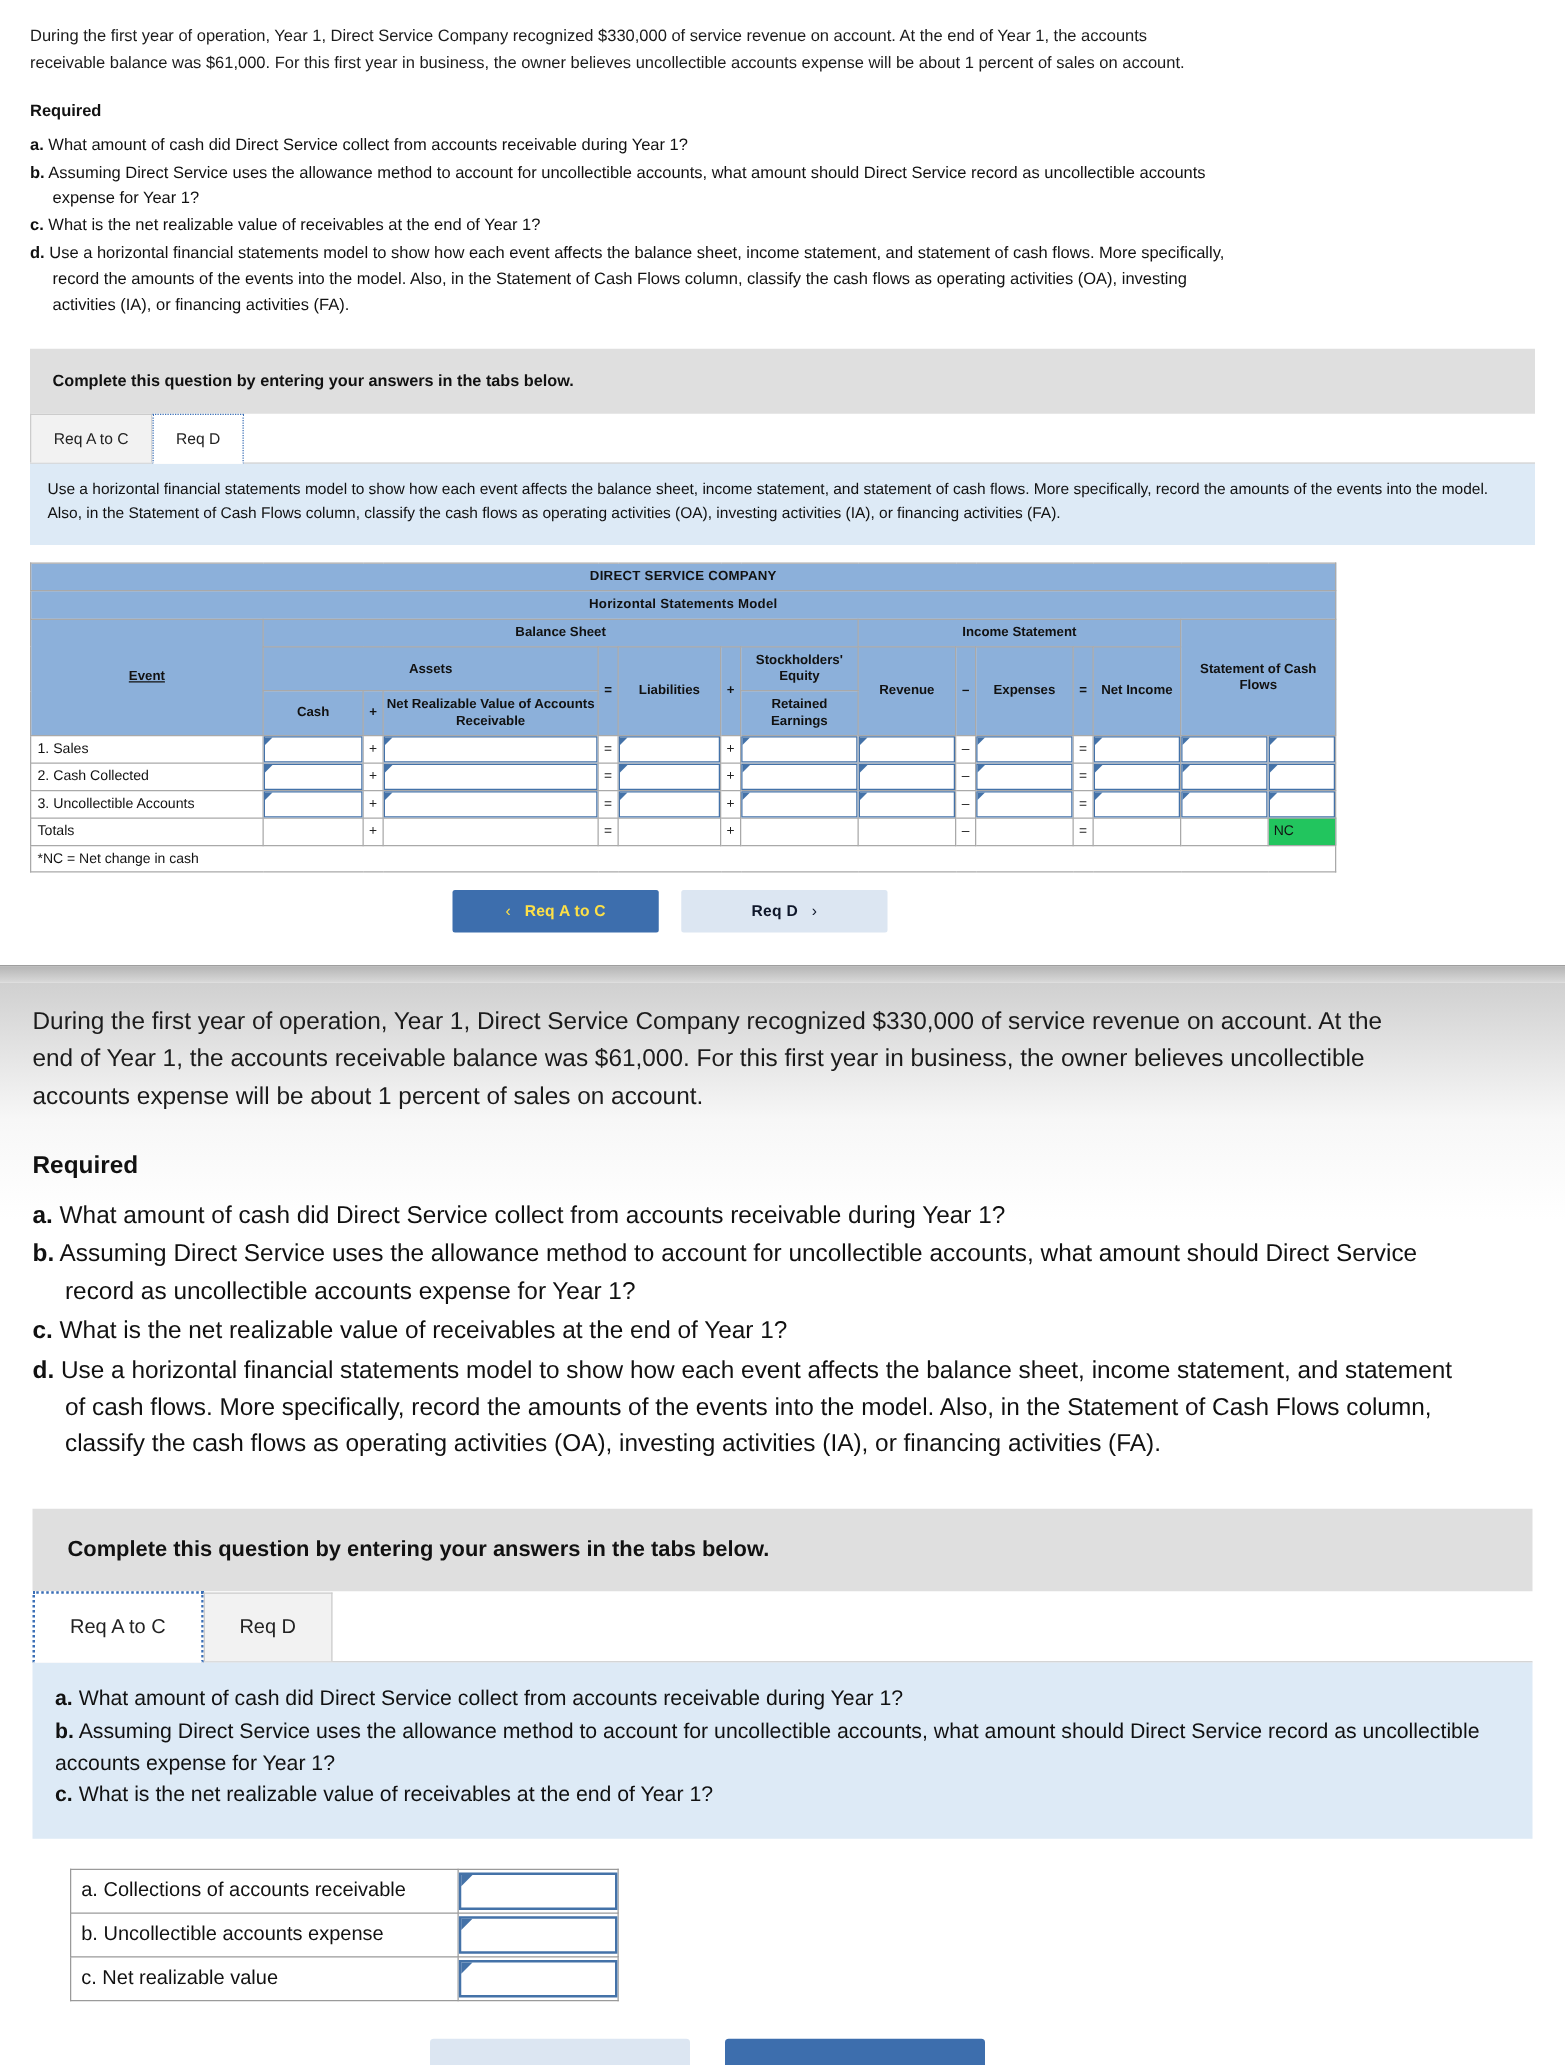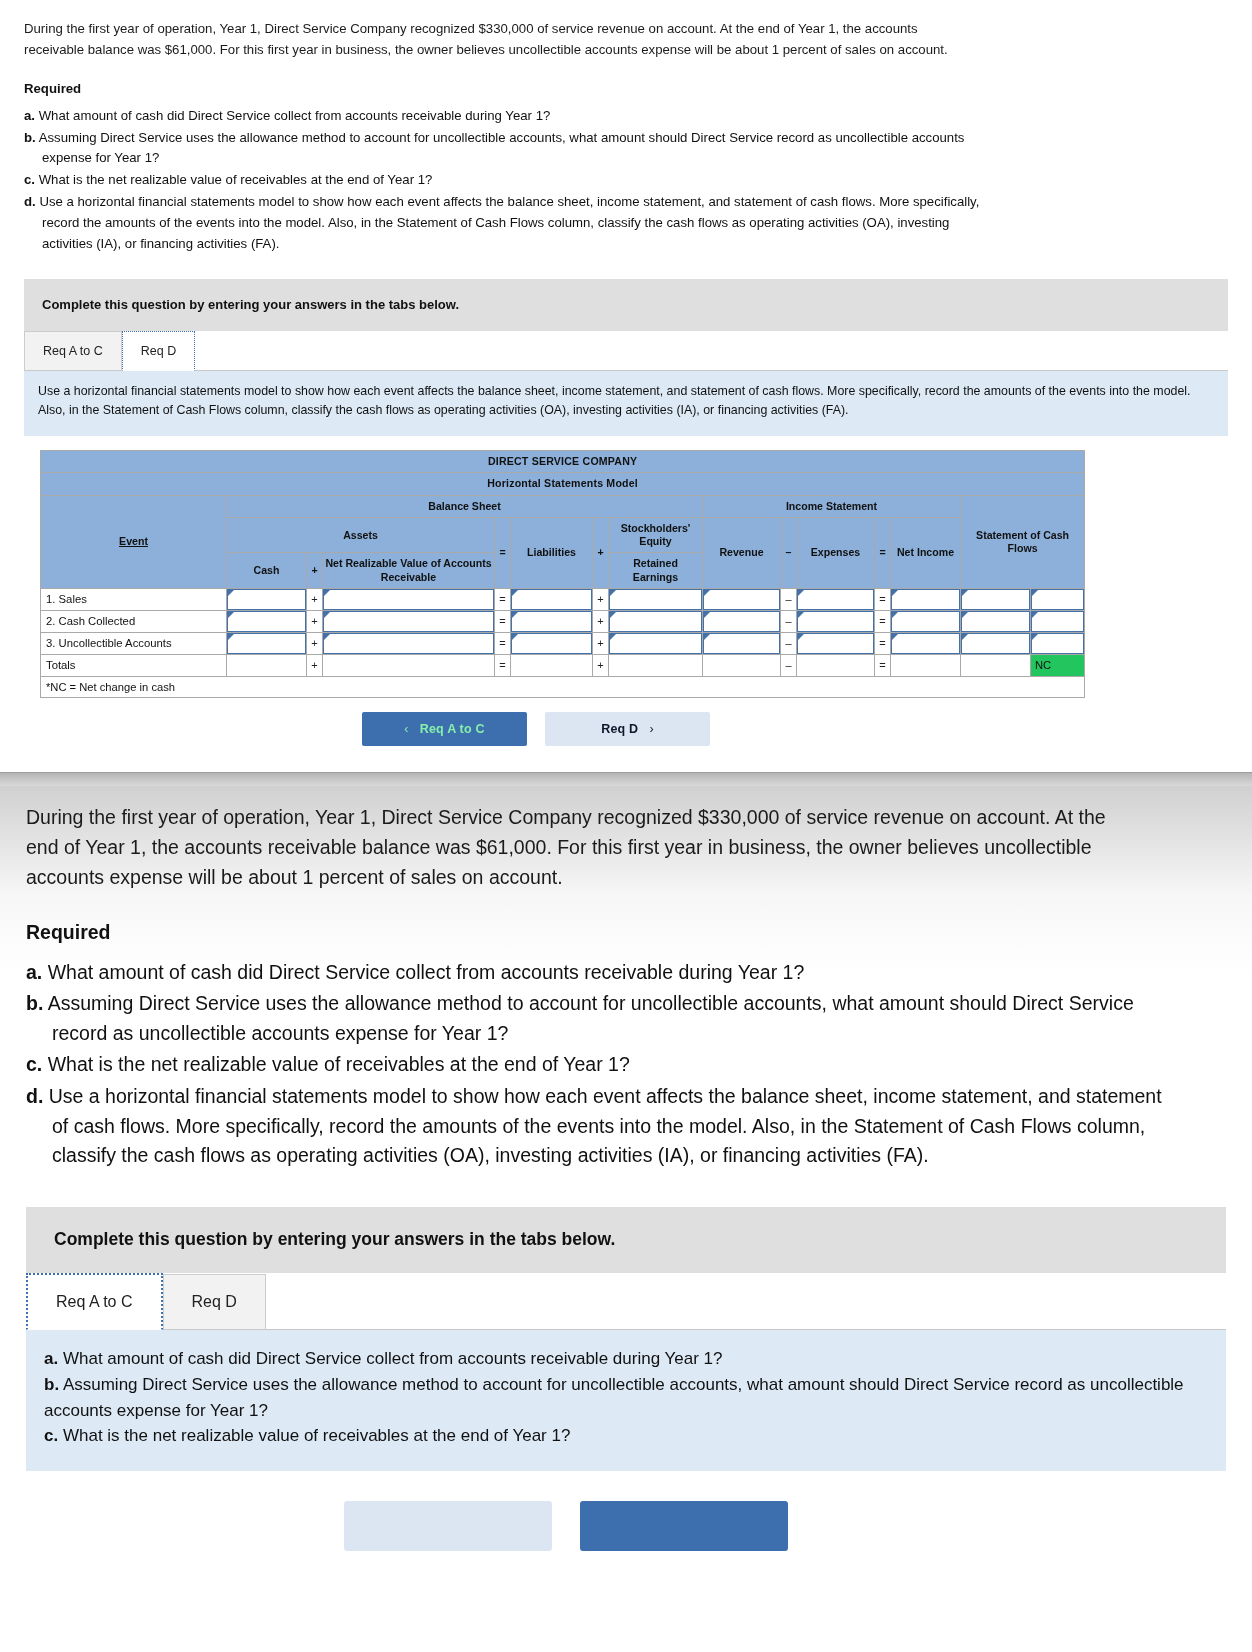--- a/index.html
+++ b/index.html
@@ -80,21 +80,20 @@
   .bluebox .clip { width: 1160px; }
   .note { color:#b03030; }
 
   
   .model-wrap { padding: 14px 0 0 24px; }
   table.model {
     border-collapse: collapse;
     font-size: 11px;
     width: 1024px;
     table-layout: fixed;
-    margin-left: 16px;
   }
   table.model th, table.model td {
     border: 1px solid #a9a9a9;
     padding: 0;
     vertical-align: middle;
   }
   table.model th {
     background:#8cb0da;
     color:#111;
     font-weight:bold;
@@ -143,21 +142,21 @@
     padding: 14px 0 0 0;
   }
   .btn {
     font-size:12.5px; font-weight:bold;
     padding: 10px 0; width:165px;
     text-align:center;
     border:none; border-radius:2px;
     cursor:pointer;
     letter-spacing:.2px;
   }
-  .btn.primary { background:#3d6ead; color:#86efac;text-align:center; }
+  .btn.primary { background:#3d6ead; color:#fde047;text-align:center; }
   .btn.ghost   { background:#dce6f2; color:#0f172a; }
   .btn .chev { font-weight:normal; }
 
   .sep-band {
     margin-top: 26px;
     height: 14px;
     background: linear-gradient(#b5b5b5, #d9d9d9);
     border-top:1px solid #9e9e9e;
   }
 
@@ -526,20 +525,42 @@
       <p>
         <span class="lbl">b.</span>
         <span>Assuming Direct Service uses the allowance method to account for uncollectible accounts, what amount should Direct Service record as uncollectible accounts expense for Year 1?</span>
       </p>
       <p>
         <span class="lbl">c.</span>
         <span>What is the net realizable value of receivables at the end of Year 1?</span>
       </p>
     </div>
 
+    <table class="answers">
+      <tbody>
+          <tr>
+        <td class="alabel">a. Collections of accounts receivable</td>
+        <td class="afield">
+          <div class="inputcell-b"></div>
+        </td>
+      </tr>
+      <tr>
+        <td class="alabel">b. Uncollectible accounts expense</td>
+        <td class="afield">
+          <div class="inputcell-b"></div>
+        </td>
+      </tr>
+      <tr>
+        <td class="alabel">c. Net realizable value</td>
+        <td class="afield">
+          <div class="inputcell-b"></div>
+        </td>
+      </tr>
+    </tbody>
+      </table>
 
     <div class="nav-row-b">
       <button class="btn-b ghost">
         
         &nbsp;&nbsp;
       </button>
       <button class="btn-b primary">
         &nbsp;&nbsp;
         
       </button>

